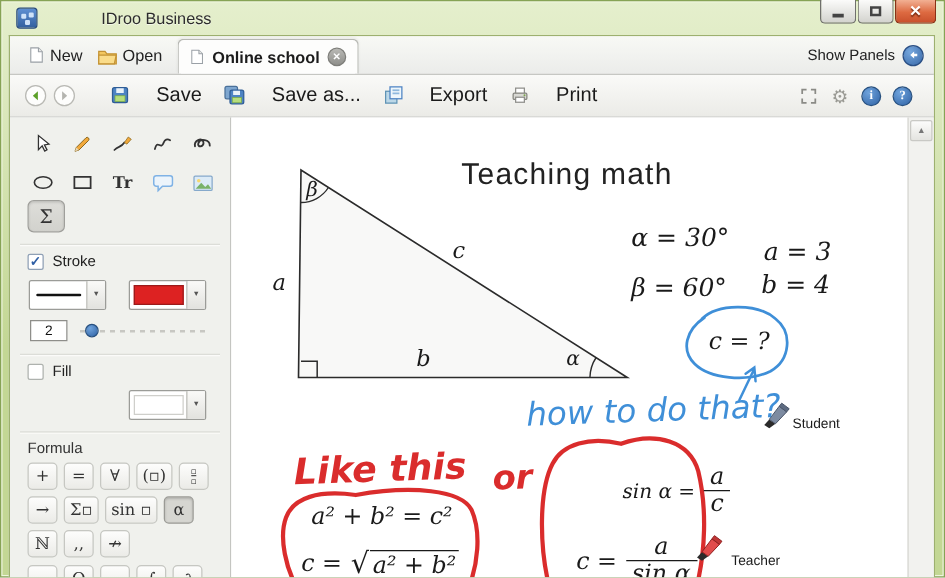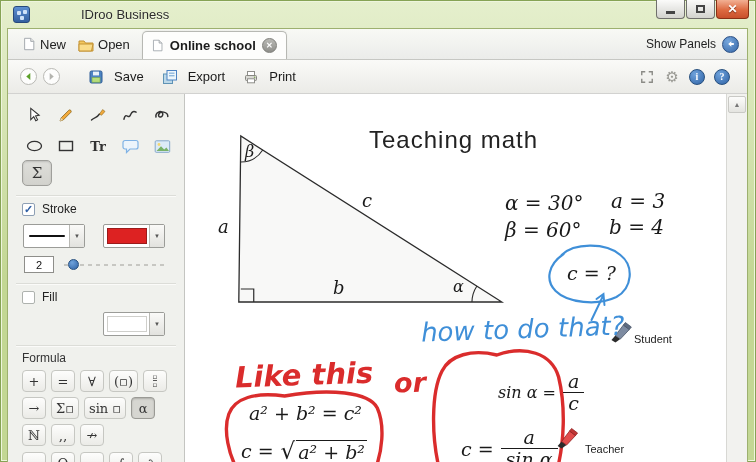--- a/index.html
+++ b/index.html
@@ -47,21 +47,21 @@
   .show-panels{position:absolute; right:8px; top:0; bottom:0; display:flex; align-items:center; gap:6px;
     font-size:12px; color:#222; cursor:pointer;}
   .sp-circle{width:17px; height:17px; border-radius:50%; background:radial-gradient(circle at 35% 30%,#76a7dd,#3768a8);
     border:1px solid #2a4f84; display:flex; align-items:center; justify-content:center;}
   
   .toolbar{height:34px; background:linear-gradient(#fafaf8,#ececе8); background:linear-gradient(#fafaf8,#ececе8);
     background:linear-gradient(#fafaf8,#ebebe7); border-bottom:1px solid #d2d2d0;
     display:flex; align-items:center; padding:0 12px; gap:6px;}
   .nav-circle{width:17px; height:17px; border-radius:50%; background:#fdfdfc; border:1px solid #b9b9b4;
     display:flex; align-items:center; justify-content:center; cursor:pointer;}
-  .tb-btn{display:flex; align-items:center; gap:10px; font-size:13px; color:#1a1a1a; padding:4px 6px;
+  .tb-btn{display:flex; align-items:flex-start; gap:21px; font-size:16px; color:#1a1a1a; padding:4px 6px;
     border-radius:3px; cursor:pointer;}
   .tb-right{margin-left:auto; display:flex; align-items:center; gap:7px; padding-right:4px;}
   .tb-ico{width:18px; height:18px; display:flex; align-items:center; justify-content:center; cursor:pointer;}
   .gear{font-size:15px; color:#9a9a94;}
   .blue-circle{width:16px; height:16px; border-radius:50%; background:radial-gradient(circle at 35% 30%,#6fa3dc,#2f62a5);
     border:1px solid #27507f; color:#fff; font-size:10px; font-weight:bold; font-family:"Liberation Serif",serif;
     display:flex; align-items:center; justify-content:center;}
   
   .content{flex:1; display:flex; min-height:0;}
   .sidebar{width:177px; background:#f0f1ed; border-right:1px solid #c4c5c1; position:relative; overflow:hidden;}
@@ -195,20 +195,29 @@
       <div style="width:10px"></div>
       <div class="tb-btn">
         <svg width="16" height="16" viewBox="0 0 16 16">
           <rect x="2" y="2" width="12" height="12" rx="1.5" fill="#4d83c3" stroke="#2f5d96"></rect>
           <rect x="5" y="2.6" width="6" height="3.8" fill="#e9f1f9"></rect>
           <rect x="4" y="8.6" width="8" height="4.6" fill="#b6dd7c" stroke="#7cab47" stroke-width="0.6"></rect>
         </svg>
         <span>Save</span>
       </div>
       <div class="tb-btn">
+        <svg width="17" height="16" viewBox="0 0 17 16">
+          <rect x="1" y="1" width="10" height="10" rx="1.5" fill="#7ea6cf" stroke="#4a7099"></rect>
+          <rect x="5" y="4" width="11" height="11" rx="1.5" fill="#4d83c3" stroke="#2f5d96"></rect>
+          <rect x="7.5" y="4.6" width="5.5" height="3.4" fill="#e9f1f9"></rect>
+          <rect x="6.8" y="10" width="7.4" height="4.2" fill="#b6dd7c" stroke="#7cab47" stroke-width="0.6"></rect>
+        </svg>
+        <span>Save as...</span>
+      </div>
+      <div class="tb-btn">
         <svg width="16" height="16" viewBox="0 0 16 16">
           <rect x="1.5" y="5" width="9" height="9.5" fill="#bcd8e8" stroke="#5f93b5"></rect>
           <rect x="5" y="1.5" width="9.5" height="9.5" fill="#eef6fb" stroke="#4d83c3"></rect>
           <rect x="7" y="3.5" width="5.5" height="1.4" fill="#8fb8dd"></rect>
           <rect x="7" y="6" width="5.5" height="1.4" fill="#8fb8dd"></rect>
         </svg>
         <span>Export</span>
       </div>
       <div class="tb-btn">
         <svg width="16" height="16" viewBox="0 0 16 16">
@@ -410,21 +419,21 @@
         </svg>
 
         <div class="cv-abs cv-title" style="left:184px; top:32px;">Teaching math</div>
 
         <div class="cv-abs math" style="left:60px; top:48px; font-size:16px;">β</div>
         <div class="cv-abs math" style="left:33px; top:122px; font-size:18px;">a</div>
         <div class="cv-abs math" style="left:177px; top:96px; font-size:18px;">c</div>
         <div class="cv-abs math" style="left:148px; top:183px; font-size:18px;">b</div>
         <div class="cv-abs math" style="left:268px; top:183px; font-size:16px;">α</div>
 
-        <div class="cv-abs math" style="left:320px; top:97px; font-size:20px;text-align:right;">α = 30°</div>
+        <div class="cv-abs math" style="left:320px; top:84px; font-size:20px;text-align:right;">α = 30°</div>
         <div class="cv-abs math" style="left:426px; top:95px; font-size:20px;font-style:italic;">a = 3</div>
         <div class="cv-abs math" style="left:320px; top:124px; font-size:20px;">β = 60°</div>
         <div class="cv-abs math" style="left:424px; top:121px; font-size:20px;">b = 4</div>
 
         <div class="cv-abs math" style="left:382px; top:168px; font-size:19px;">c = ?</div>
 
         <div class="cv-abs hand hand-blue" style="left:236px; top:220px; font-size:26px;">how to do that?</div>
         <div class="cv-abs marker-label" style="left:449px; top:239px;">Student</div>
 
         <div class="cv-abs hand hand-red" style="left:50px; top:264px; font-size:29px;">Like this</div>

